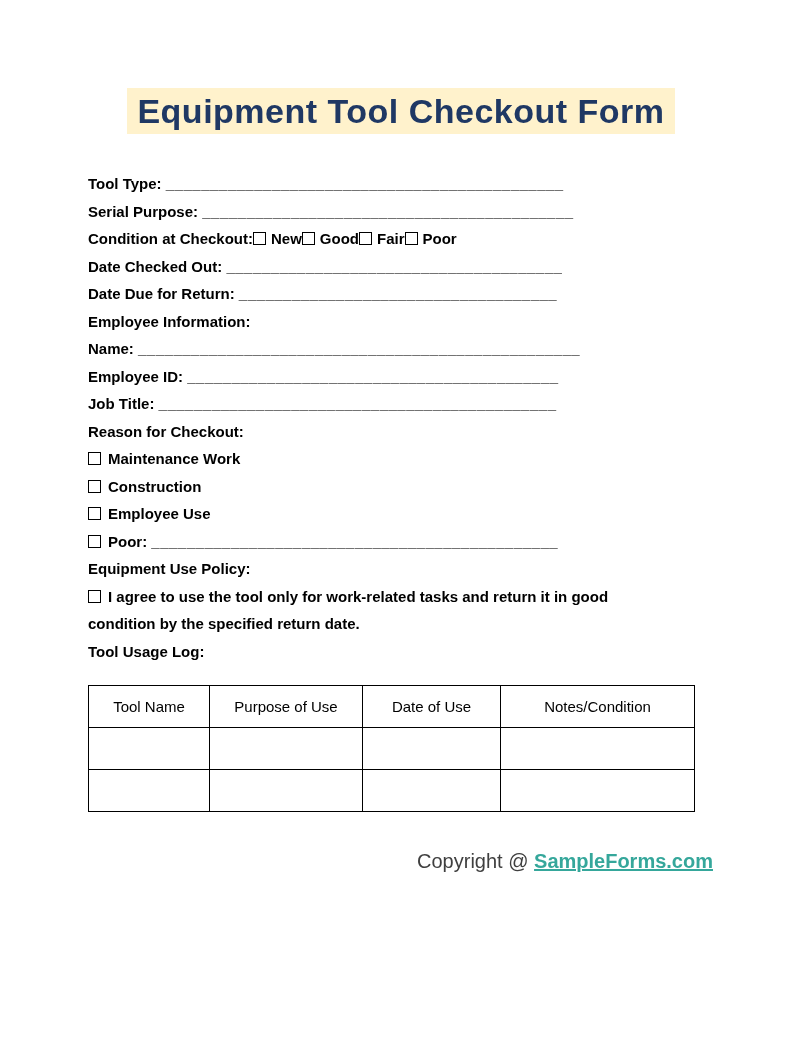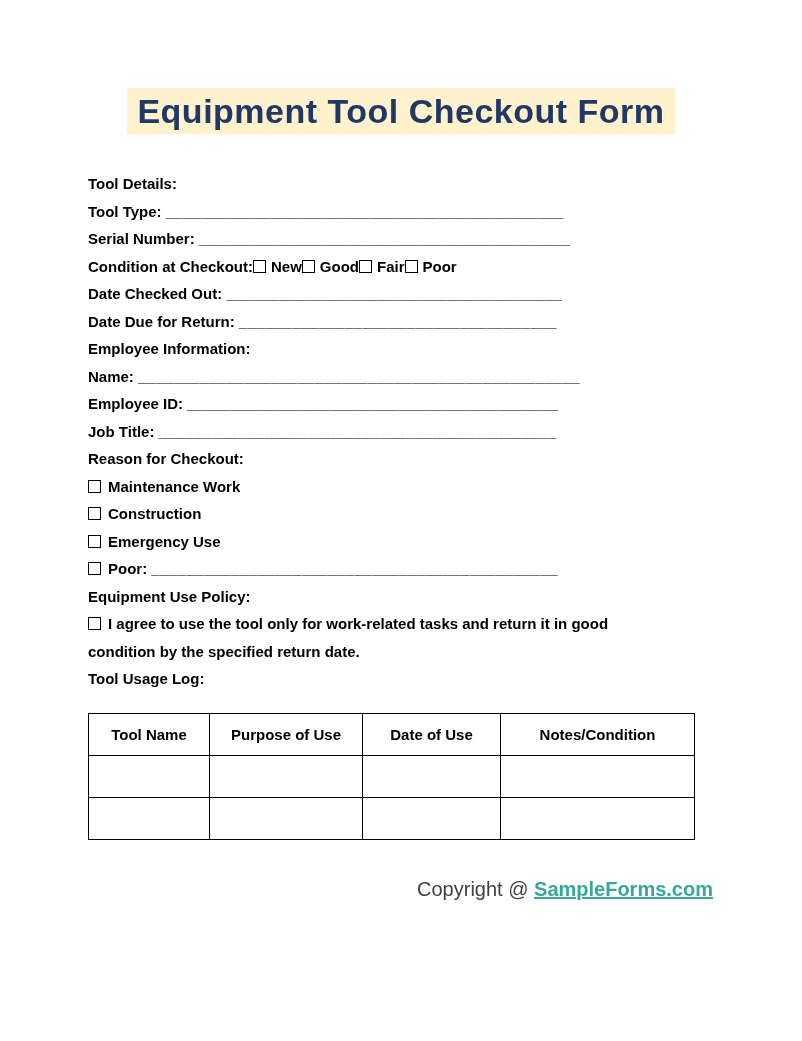--- a/index.html
+++ b/index.html
@@ -51,21 +51,21 @@
     margin-top: 20px;
     table-layout: fixed;
   }
   .usage-table th, .usage-table td {
     border: 1px solid #000000;
     box-sizing: border-box;
   }
   .usage-table th {
     height: 42px;
     font-size: 15px;
-    font-weight: bold;
+    font-weight: normal;
     text-align: center;
     padding: 0 4px;
   }
   .usage-table td { height: 42px; }
   .footer {
     margin-top: 38px;
     text-align: right;
     padding-right: 89px;
     font-size: 20px;
   }
@@ -76,27 +76,26 @@
 <body>
 
 <div class="page">
 
   <div class="title-row">
     <span class="title" style="background-color: rgb(255, 242, 204); color: rgb(31, 56, 100);">Equipment Tool Checkout Form</span>
   </div>
 
   <div class="content">
 
-    <div class="line">Tool Details:</div>
     <div class="line">
       <span>Tool Type:</span>
       <span class="fill">_____________________________________________</span>
     </div>
     <div class="line">
-      <span>Serial Number:</span>
+      <span>Serial Purpose:</span>
       <span class="fill">__________________________________________</span>
     </div>
     <div class="line">
       <span>Condition at Checkout:</span><span class="opt"><span class="cb"></span><span>New</span></span><span class="opt"><span class="cb"></span><span>Good</span></span><span class="opt"><span class="cb"></span><span>Fair</span></span><span class="opt"><span class="cb"></span><span>Poor</span></span>
     </div>
     <div class="line">
       <span>Date Checked Out:</span>
       <span class="fill">______________________________________</span>
     </div>
     <div class="line">
@@ -119,21 +118,21 @@
     </div>
 
     <div class="line sec-gap">Reason for Checkout:</div>
     <div class="line">
       <span class="cb cb-lead"></span><span>Maintenance Work</span>
     </div>
     <div class="line">
       <span class="cb cb-lead"></span><span>Construction</span>
     </div>
     <div class="line">
-      <span class="cb cb-lead"></span><span>Emergency Use</span>
+      <span class="cb cb-lead"></span><span>Employee Use</span>
     </div>
     <div class="line">
       <span class="cb cb-lead"></span><span>Poor:</span>
       <span class="fill">______________________________________________</span>
     </div>
 
     <div class="line sec-gap">Equipment Use Policy:</div>
     <div class="policy-text">
       <span class="cb cb-lead"></span><span>I agree to use the tool only for work-related tasks and return it in good condition by the specified return date.</span>
     </div>

